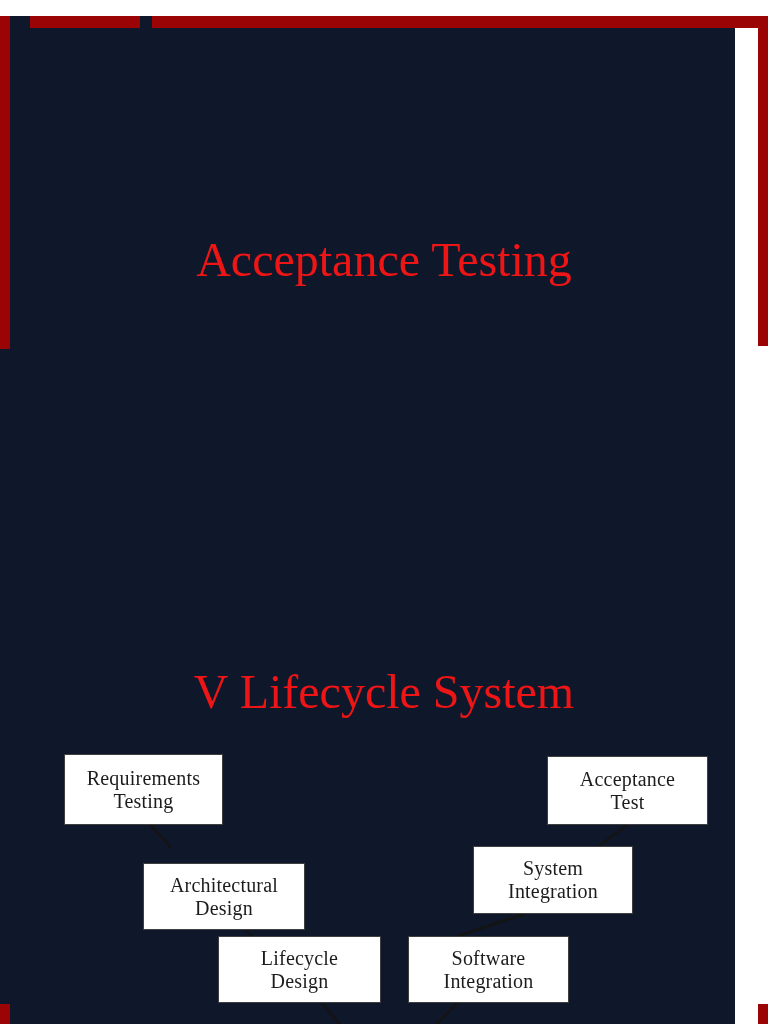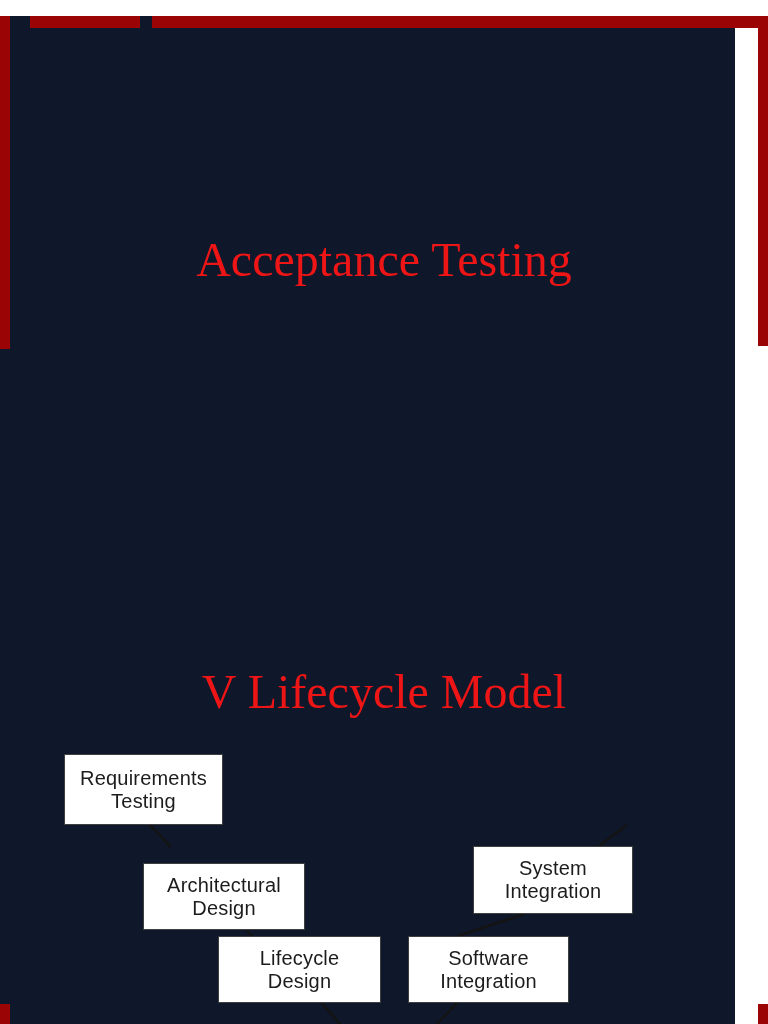--- a/index.html
+++ b/index.html
@@ -12,21 +12,21 @@
     position:absolute;left:0;width:768px;text-align:center;
     font-family:"Liberation Serif","DejaVu Serif",serif;
     font-size:48px;line-height:1.08;font-weight:400;white-space:nowrap;
   }
   #title-acceptance{top:218px;}
   #title-vmodel{top:650px;}
   .vbox{
     position:absolute;background:#ffffff;border:1.5px solid #3f3f3f;
     display:flex;flex-direction:column;align-items:center;justify-content:center;
     font-size:20px;line-height:23px;color:#1c1c1c;text-align:center;
-    letter-spacing:0.2px;box-sizing:border-box;
+    letter-spacing:0.2px;box-sizing:border-box;font-family:Liberation Serif, serif;
   }
   #box-ra{left:64px; top:738px; width:159px;height:71px;}
   #box-at{left:547px;top:740px;width:161px;height:69px;}
   #box-ad{left:143px;top:831px;width:162px;height:67px;margin-top:16px;}
   #box-si{left:473px;top:830px;width:160px;height:68px;}
   #box-dd{left:218px;top:920px;width:163px;height:67px;}
   #box-sw{left:408px;top:920px;width:161px;height:67px;}
   #box-bottom{
     left:305px;top:1011px;width:160px;height:46px;
     border:1.2px solid #333333;border-top:3px solid #5d5d5d;
@@ -42,36 +42,40 @@
   #edge-bottom-b{left:628px;top:1013px;width:140px;height:11px;}
   #edge-right-bottom{left:758px;top:988px;width:10px;height:36px;}
 </style>
 </head>
 <body>
 
 <div class="page">
 
   <div id="title-acceptance" class="slide-title" style="color: rgb(237, 21, 21);">Acceptance Testing</div>
 
-  <div id="title-vmodel" class="slide-title" style="color: rgb(237, 21, 21);">V Lifecycle Model</div>
+  <div id="title-vmodel" class="slide-title" style="color: rgb(237, 21, 21);">V Lifecycle System</div>
 
   <svg id="connector-layer" viewBox="0 0 768 1024" xmlns="http://www.w3.org/2000/svg">
     <line x1="150" y1="809" x2="171" y2="831" stroke="#141414" stroke-width="2.6"></line>
     <line x1="627" y1="809" x2="599" y2="830" stroke="#141414" stroke-width="2.6"></line>
     <line x1="232" y1="898" x2="252" y2="920" stroke="#141414" stroke-width="2.6"></line>
     <line x1="524" y1="898" x2="458" y2="920" stroke="#141414" stroke-width="2.6"></line>
     <line x1="322" y1="987" x2="343" y2="1012" stroke="#141414" stroke-width="2.6"></line>
     <line x1="457" y1="987" x2="433" y2="1012" stroke="#141414" stroke-width="2.6"></line>
   </svg>
 
   <div id="box-ra" class="vbox">
     <span>Requirements</span>
     <span>Testing</span>
   </div>
 
+  <div id="box-at" class="vbox">
+    <span>Acceptance</span>
+    <span>Test</span>
+  </div>
 
   <div id="box-ad" class="vbox">
     <span>Architectural</span>
     <span>Design</span>
   </div>
 
   <div id="box-si" class="vbox">
     <span>System</span>
     <span>Integration</span>
   </div>

